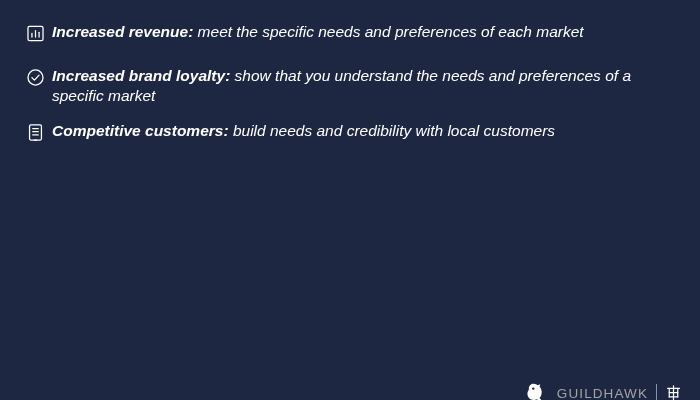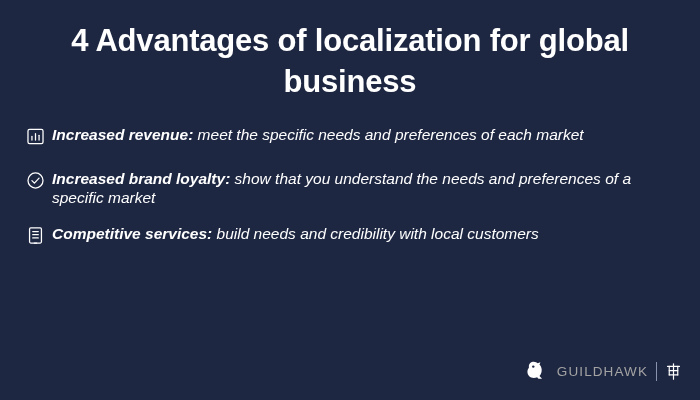--- a/index.html
+++ b/index.html
@@ -89,21 +89,20 @@
   .logo-sub {
     width: 17px;
     height: 19px;
   }
 </style>
 </head>
 <body>
 
 <div class="slide">
 
-  <div class="title">4 Advantages of localization for global business</div>
 
   <div class="bullets">
 
     <div class="bullet">
       <span class="bullet-icon">
         <svg width="19" height="19" viewBox="0 0 24 24" fill="none" stroke="#ffffff" stroke-width="1.6" stroke-linecap="round" stroke-linejoin="round">
           <rect x="2.5" y="3" width="19" height="18" rx="2"></rect>
           <line x1="7.5" y1="16.5" x2="7.5" y2="12"></line>
           <line x1="12" y1="16.5" x2="12" y2="8.5"></line>
           <line x1="16.5" y1="16.5" x2="16.5" y2="10.5"></line>
@@ -131,21 +130,21 @@
       <span class="bullet-icon">
         <svg width="19" height="19" viewBox="0 0 24 24" fill="none" stroke="#ffffff" stroke-width="1.6" stroke-linecap="round" stroke-linejoin="round">
           <rect x="4.5" y="2.5" width="15" height="19" rx="1.5"></rect>
           <line x1="8.5" y1="7" x2="15.5" y2="7"></line>
           <line x1="8.5" y1="11" x2="15.5" y2="11"></line>
           <line x1="8.5" y1="15" x2="15.5" y2="15"></line>
           <line x1="10.5" y1="21.5" x2="13.5" y2="21.5"></line>
         </svg>
       </span>
       <div class="bullet-text">
-        <b>Competitive services:</b><span> build needs and credibility with local customers</span>
+        <b>Competitive customers:</b><span> build needs and credibility with local customers</span>
       </div>
     </div>
 
   </div>
 
   <div class="logo">
     <span class="logo-mark">
       <svg width="26" height="26" viewBox="0 0 32 32" fill="#ffffff">
         <path d="M6 10c0-3 2.5-5.5 6-5.5 2.2 0 3.8.9 4.9 2.1l3.2-1.3-1 3c1.4 1.3 2.3 3.1 2.6 5.2.4 3.1-.5 6.2-2.6 8.6l3.1 3.4h-4.4l-1.7-1.9c-1.2.6-2.6 1-4.1 1-4.4 0-7.8-3.2-7.8-7.6 0-1.4.3-2.6.9-3.7C6.3 12.4 6 11.2 6 10z"></path>
         <circle cx="11.4" cy="10.6" r="1.5" fill="#1e2742"></circle>

